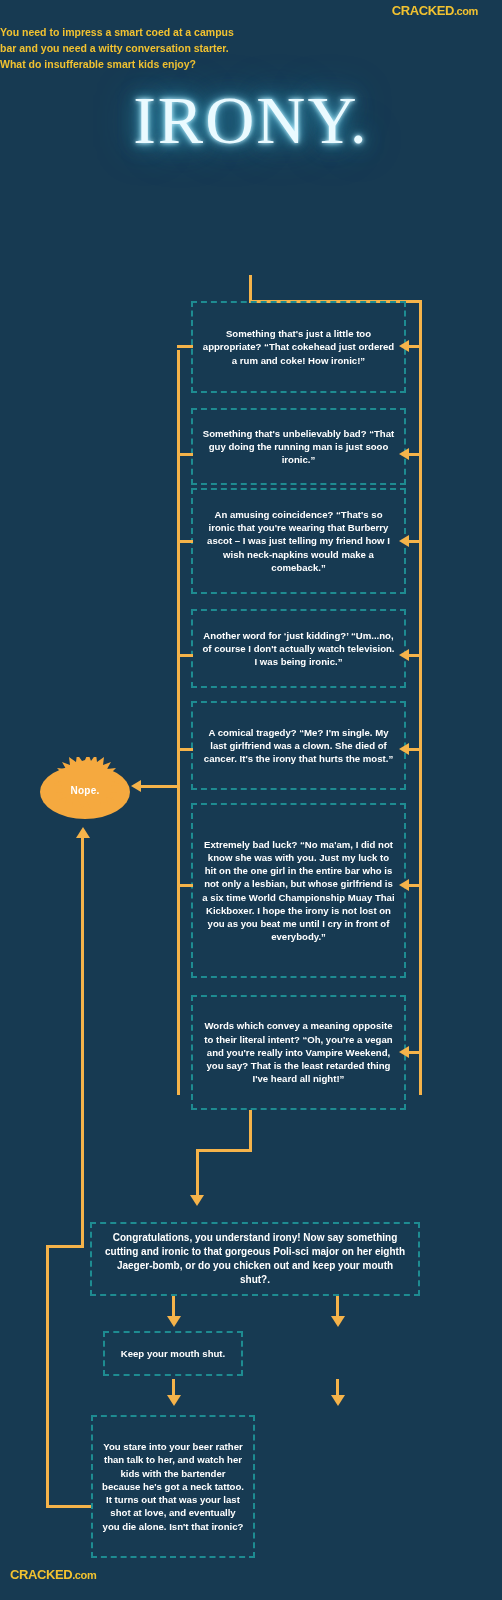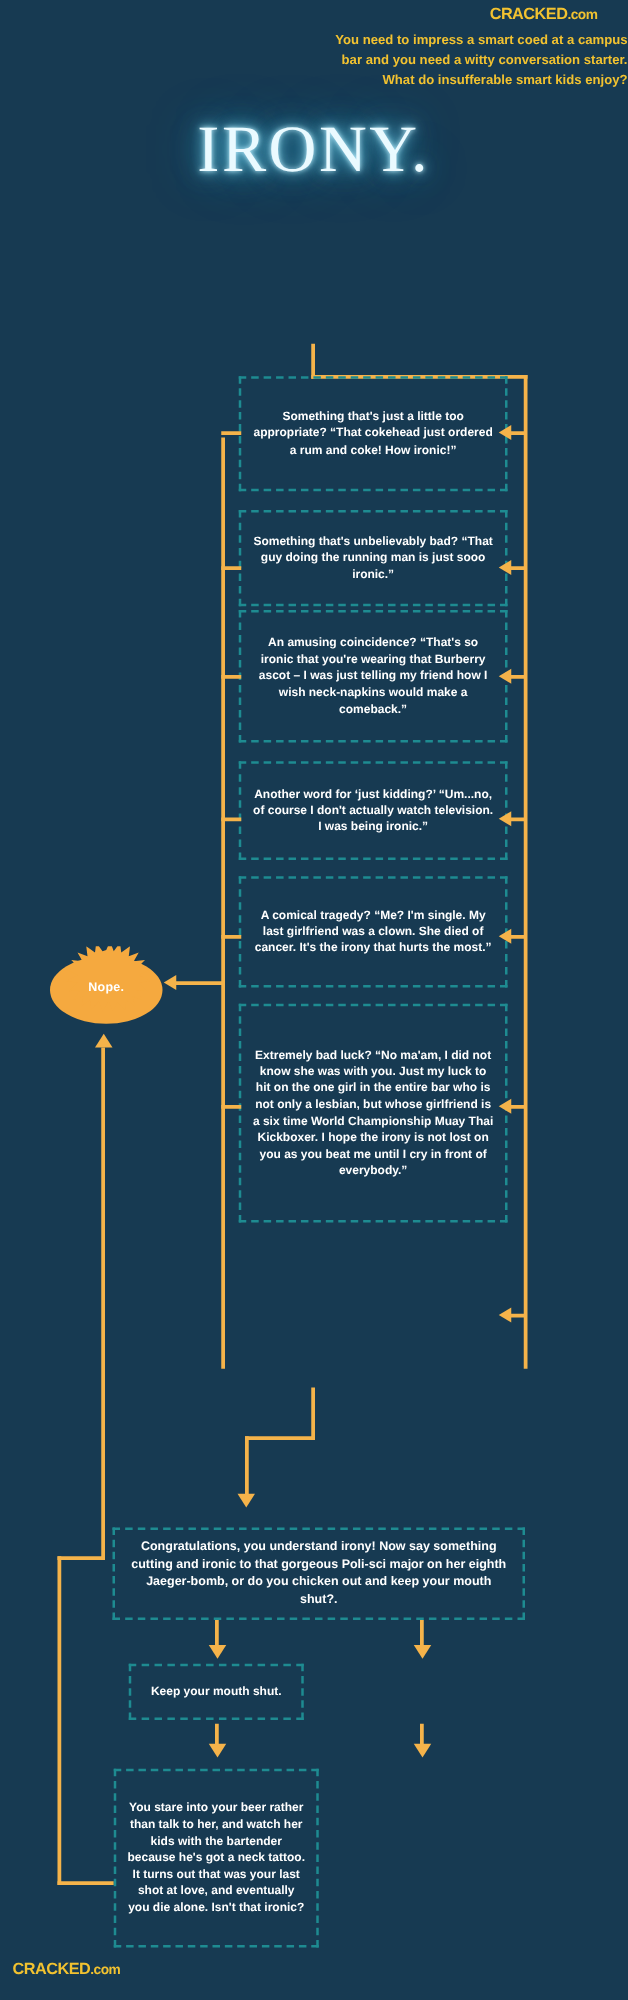--- a/index.html
+++ b/index.html
@@ -22,30 +22,30 @@
     font-size:13px;
     line-height:1;
   }
   .logo .dom{font-size:11px;}
   .logo.top{right:6px;top:4px;}
   .logo.bottom{left:10px;top:1568px;}
 
   
   .intro{
     position:absolute;left:0;top:24px;width:502px;
-    text-align:right;color:#f2c230;
+    text-align:left;color:#f2c230;
     font-size:10.5px;font-weight:bold;line-height:16px;
   }
 
   
   .title{
     position:absolute;left:0;top:80px;width:502px;
     text-align:center;
     font-family:"Liberation Serif", serif;
-    font-size:53px;line-height:80px;
+    font-size:68px;line-height:80px;
     color:#eafaff;
     letter-spacing:2px;
     text-shadow:
       0 0 4px #bfefff,
       0 0 10px #7fd8f0,
       0 0 22px #3aa8cc,
       0 0 40px #1d7ea0;
   }
 
   
@@ -157,20 +157,23 @@
   <div class="arrow-left" style="left:399px;top:743px;"></div>
   <div class="hline" style="left:177px;top:748px;width:16px;"></div>
 
   <div class="box" style="left:191px;top:803px;width:215px;height:175px;">
     <span>Extremely bad luck? “No ma'am, I did not know she was with you. Just my luck to hit on the one girl in the entire bar who is not only a lesbian, but whose girlfriend is a six time World Championship Muay Thai Kickboxer. I hope the irony is not lost on you as you beat me until I cry in front of everybody.”</span>
   </div>
   <div class="hline" style="left:408px;top:884px;width:12px;"></div>
   <div class="arrow-left" style="left:399px;top:879px;"></div>
   <div class="hline" style="left:177px;top:884px;width:16px;"></div>
 
+  <div class="box" style="left:191px;top:995px;width:215px;height:115px;">
+    <span>Words which convey a meaning opposite to their literal intent? “Oh, you're a vegan and you're really into Vampire Weekend, you say? That is the least retarded thing I've heard all night!”</span>
+  </div>
   <div class="hline" style="left:408px;top:1051px;width:12px;"></div>
   <div class="arrow-left" style="left:399px;top:1046px;"></div>
 
   <div class="hline" style="left:140px;top:785px;width:38px;"></div>
   <div class="arrow-left" style="left:131px;top:780px;"></div>
 
   <div class="nope-wrap">
     <svg width="110" height="70" viewBox="0 0 110 70">
       <g fill="#f5a93f">
         <ellipse cx="55" cy="35" rx="45" ry="27"></ellipse>

